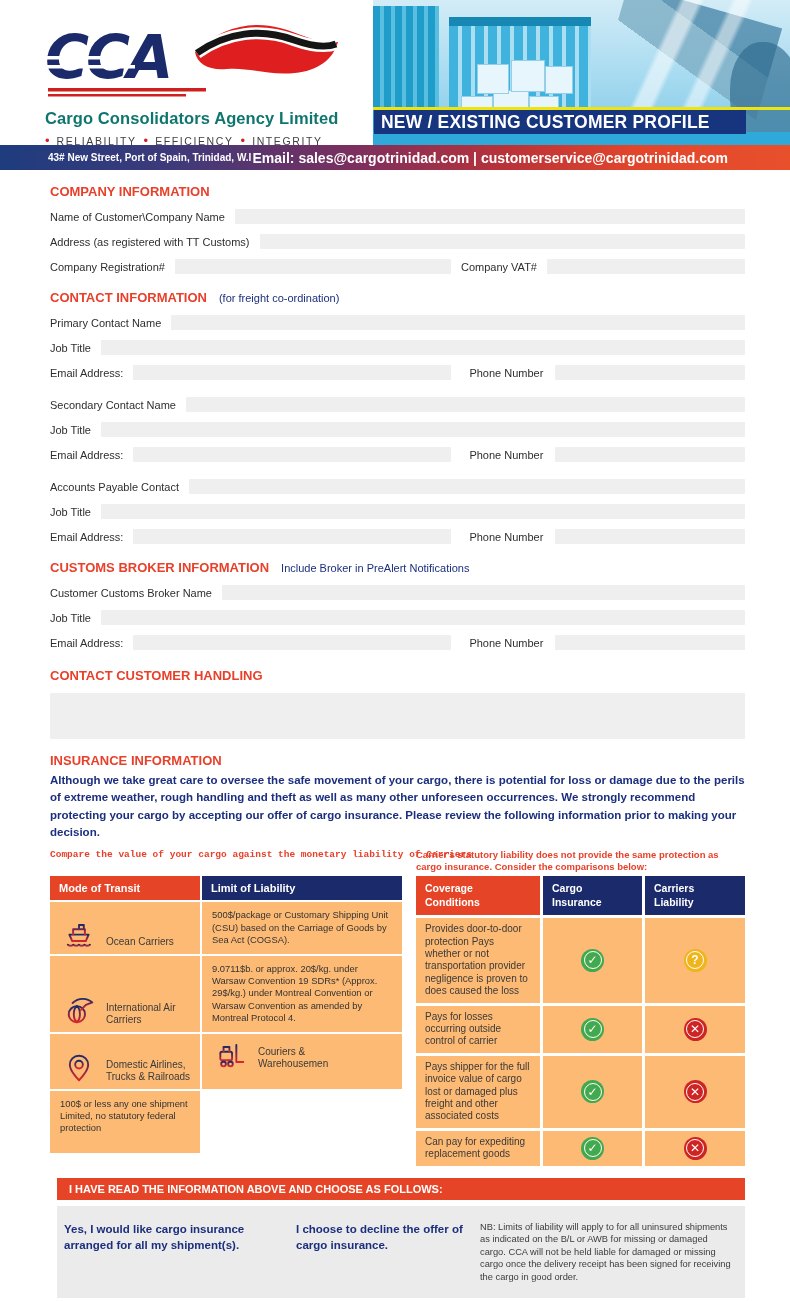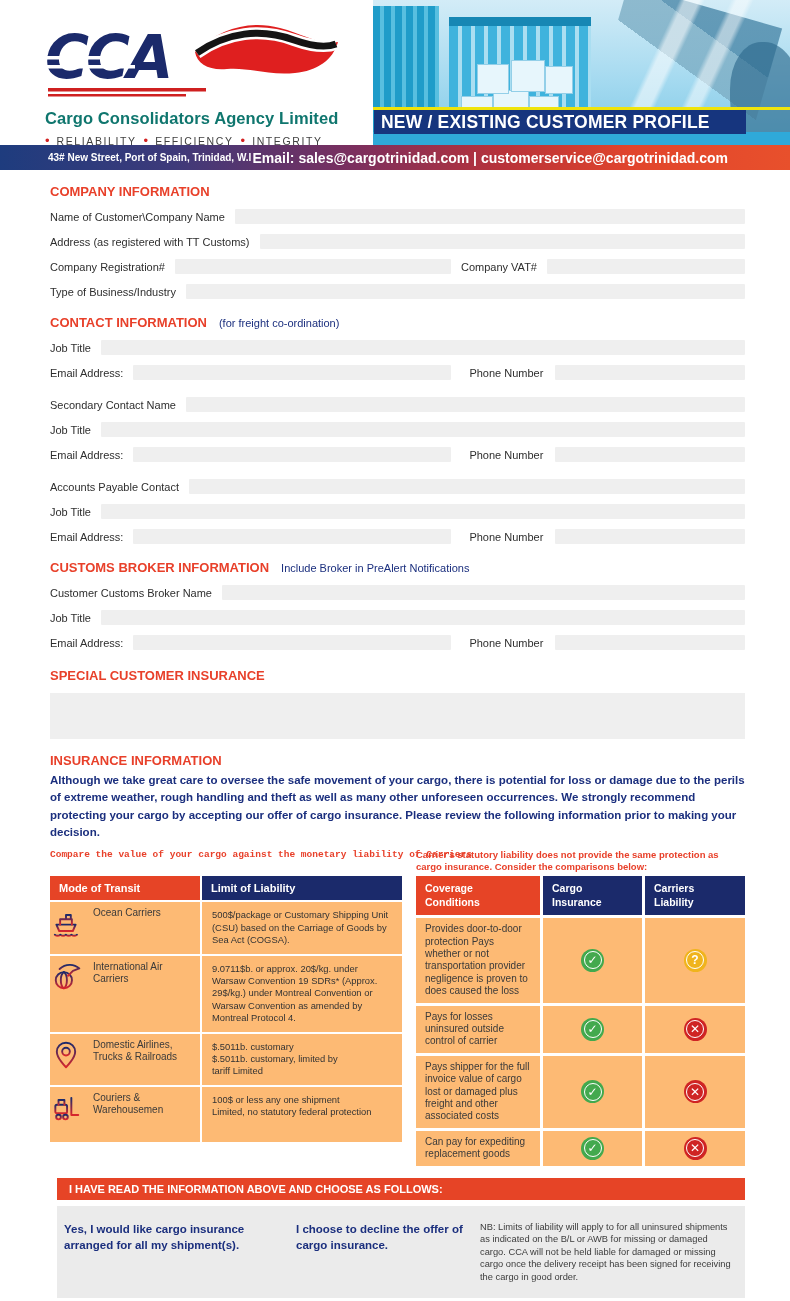--- a/index.html
+++ b/index.html
@@ -56,21 +56,21 @@
   .ins-row{display:flex;gap:14px;margin:8px 0 0 5px;}
   .ins-left{width:352px;flex:0 0 352px;}
   .ins-right{flex:1;}
   .note-red{color:#e8402a;font-weight:bold;font-size:9.5px;line-height:1.3;height:27px;}
   .note-red.nowrap{white-space:nowrap;font-family:Liberation Mono, monospace;}
   .tt{display:grid;grid-template-columns:150px 1fr;gap:2px;}
   .hcell{color:#fff;font-weight:bold;font-size:11px;padding:5px 9px;line-height:1.3;}
   .hcell.red{background:#e64426;}
   .hcell.navy{background:#1b2a6b;}
   .cell{background:#fdba74;}
-  .mode-cell{display:flex;align-items:flex-start;gap:11px;padding:5px 4px 5px 0;}
+  .mode-cell{display:flex;align-items:flex-end;gap:11px;padding:5px 4px 5px 13px;}
   .mode-label{font-size:10px;color:#3a3a3a;line-height:1.25;width:96px;}
   .liab-cell{font-size:9.4px;color:#333;padding:7px 10px;line-height:1.32;white-space:pre-line;}
   .pad-b{padding-bottom:18px;}
   .tico{width:32px;height:32px;flex:0 0 32px;}
   .ct{display:grid;grid-template-columns:124px 99px 1fr;gap:3px;}
   .ct .hcell{font-size:10.5px;padding:6px 20px 6px 9px;}
   .cond-cell{font-size:10px;color:#3a3a3a;padding:5px 8px 5px 9px;line-height:1.24;}
   .icon-cell{display:flex;align-items:center;justify-content:center;}
   .status-icon{width:23px;height:23px;border-radius:50%;position:relative;display:flex;align-items:center;justify-content:center;color:#fff;font-weight:bold;font-size:12px;}
   .status-icon::before{content:"";position:absolute;inset:2.5px;border:1.5px solid #fff;border-radius:50%;}
@@ -148,30 +148,30 @@
   <div class="frow">
     <span class="lbl">Address (as registered with TT Customs)</span>
     <span class="fld grow"></span>
   </div>
   <div class="frow">
     <span class="lbl">Company Registration#</span>
     <span class="fld reg"></span>
     <span class="lbl vat">Company VAT#</span>
     <span class="fld vat"></span>
   </div>
-  <div class="frow">
-    <span class="lbl">Type of Business/Industry</span>
-    <span class="fld grow"></span>
-  </div>
 
   <div class="sec">
     <span>CONTACT INFORMATION</span>
     <span class="sub-navy">(for freight co-ordination)</span>
   </div>
 
+  <div class="frow">
+    <span class="lbl">Primary Contact Name</span>
+    <span class="fld grow"></span>
+  </div>
   <div class="frow">
     <span class="lbl">Job Title</span>
     <span class="fld grow"></span>
   </div>
   <div class="frow">
     <span class="lbl">Email Address:</span>
     <span class="fld email"></span>
     <span class="lbl phone">Phone Number</span>
     <span class="fld phone"></span>
   </div>
@@ -218,21 +218,21 @@
     <span class="lbl">Job Title</span>
     <span class="fld grow"></span>
   </div>
   <div class="frow">
     <span class="lbl">Email Address:</span>
     <span class="fld email"></span>
     <span class="lbl phone">Phone Number</span>
     <span class="fld phone"></span>
   </div>
 
-  <div class="sec" style="margin-top:18px;">SPECIAL CUSTOMER INSURANCE</div>
+  <div class="sec" style="margin-top:18px;">CONTACT CUSTOMER HANDLING</div>
   <div class="bigfld"></div>
 
   <div class="sec" style="margin-top:14px;margin-bottom:4px;">INSURANCE INFORMATION</div>
   <div class="intro">Although we take great care to oversee the safe movement of your cargo, there is potential for loss or damage due to the perils of extreme weather, rough handling and theft as well as many other unforeseen occurrences. We strongly recommend protecting your cargo by accepting our offer of cargo insurance. Please review the following information prior to making your decision.</div>
 
   <div class="ins-row">
 
     <div class="ins-left">
       <div class="note-red nowrap">Compare the value of your cargo against the monetary liability of Carriers</div>
       <div class="tt">
@@ -284,23 +284,20 @@
                   <stop offset="1" stop-color="#d8262c"></stop>
                 </linearGradient>
               </defs>
             <g stroke="url(#lgPin)" stroke-width="1.8" fill="none" stroke-linecap="round" stroke-linejoin="round">
               <path d="M15 3.5 c5 0 8.6 3.9 8.6 8.4 C23.6 18 15 26.5 15 26.5 S6.4 18 6.4 11.9 C6.4 7.4 10 3.5 15 3.5 z"></path>
               <circle cx="15" cy="11.8" r="3.6"></circle>
             </g>
           </svg>
           <span class="mode-label">Domestic Airlines, Trucks &amp; Railroads</span>
         </div>
-        <div class="cell liab-cell">$.5011b. customary
-$.5011b. customary, limited by
-tariff Limited</div>
 
         <div class="cell mode-cell pad-b">
           <svg class="tico" viewBox="0 0 30 30">
             <defs>
                 <linearGradient id="lgFork" x1="0" y1="0" x2="0" y2="1">
                   <stop offset="0" stop-color="#1b2a6b"></stop>
                   <stop offset="1" stop-color="#d8262c"></stop>
                 </linearGradient>
               </defs>
             <g stroke="url(#lgFork)" stroke-width="1.8" fill="none" stroke-linecap="round" stroke-linejoin="round">
@@ -326,21 +323,21 @@
         <div class="hcell navy">Carriers Liability</div>
 
         <div class="cell cond-cell">Provides door-to-door protection Pays whether or not transportation provider negligence is proven to does caused the loss</div>
         <div class="cell icon-cell">
           <span class="status-icon" data-icon="check"></span>
         </div>
         <div class="cell icon-cell">
           <span class="status-icon" data-icon="question"></span>
         </div>
 
-        <div class="cell cond-cell">Pays for losses uninsured outside control of carrier</div>
+        <div class="cell cond-cell">Pays for losses occurring outside control of carrier</div>
         <div class="cell icon-cell">
           <span class="status-icon" data-icon="check"></span>
         </div>
         <div class="cell icon-cell">
           <span class="status-icon" data-icon="cross"></span>
         </div>
 
         <div class="cell cond-cell">Pays shipper for the full invoice value of cargo lost or damaged plus freight and other associated costs</div>
         <div class="cell icon-cell">
           <span class="status-icon" data-icon="check"></span>

